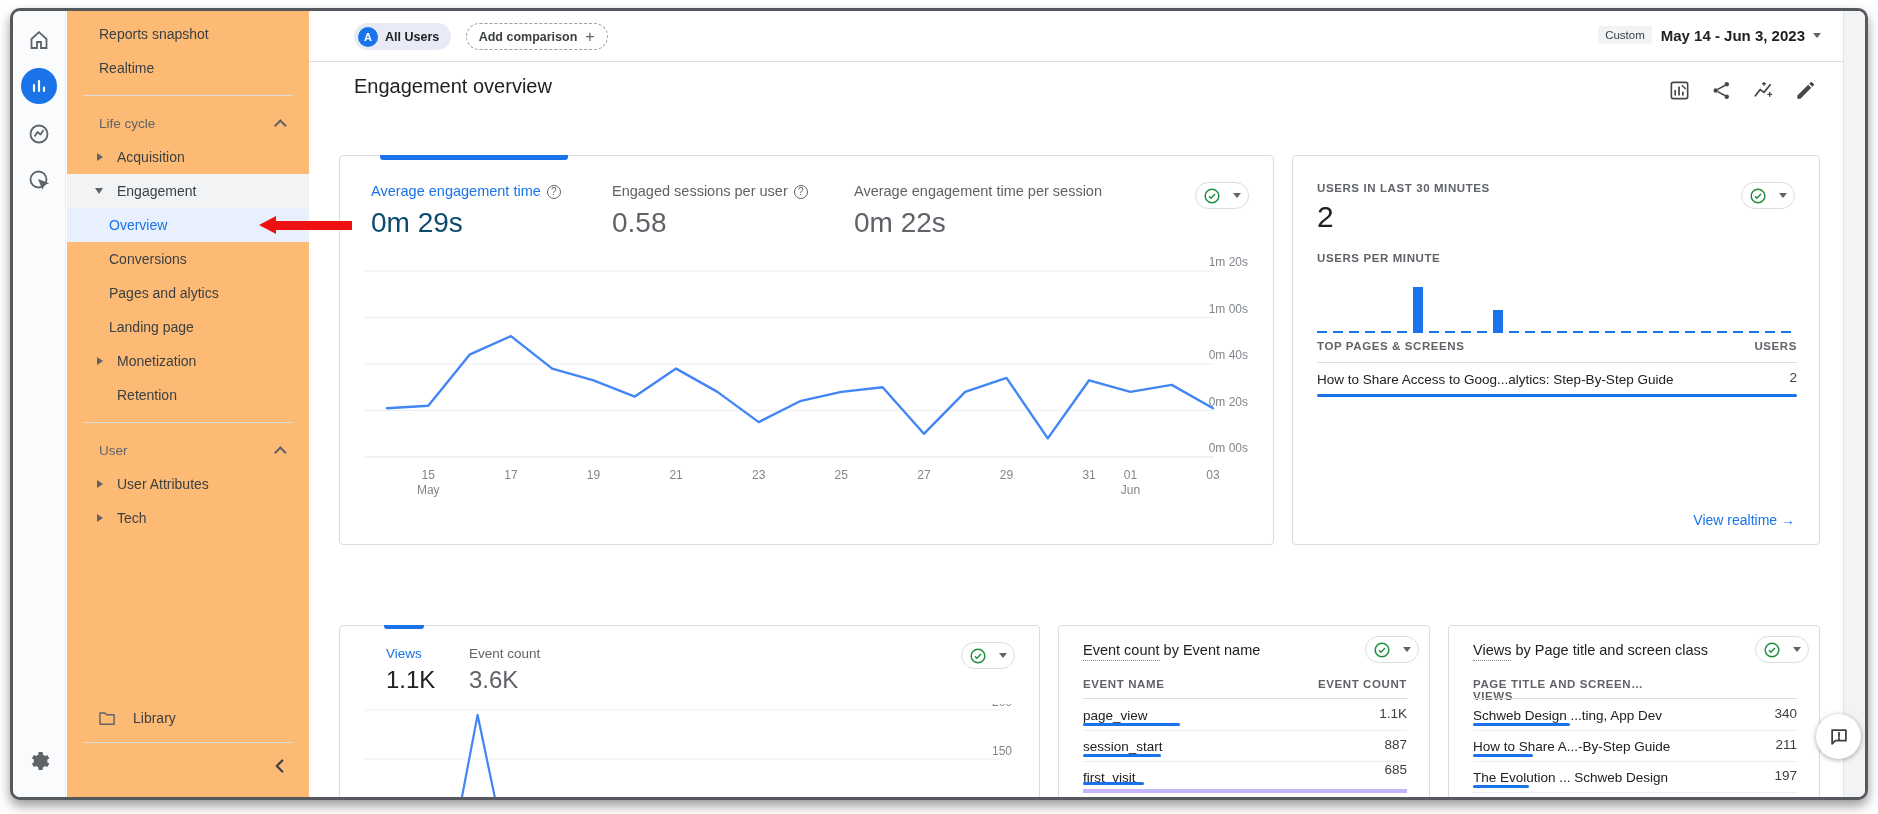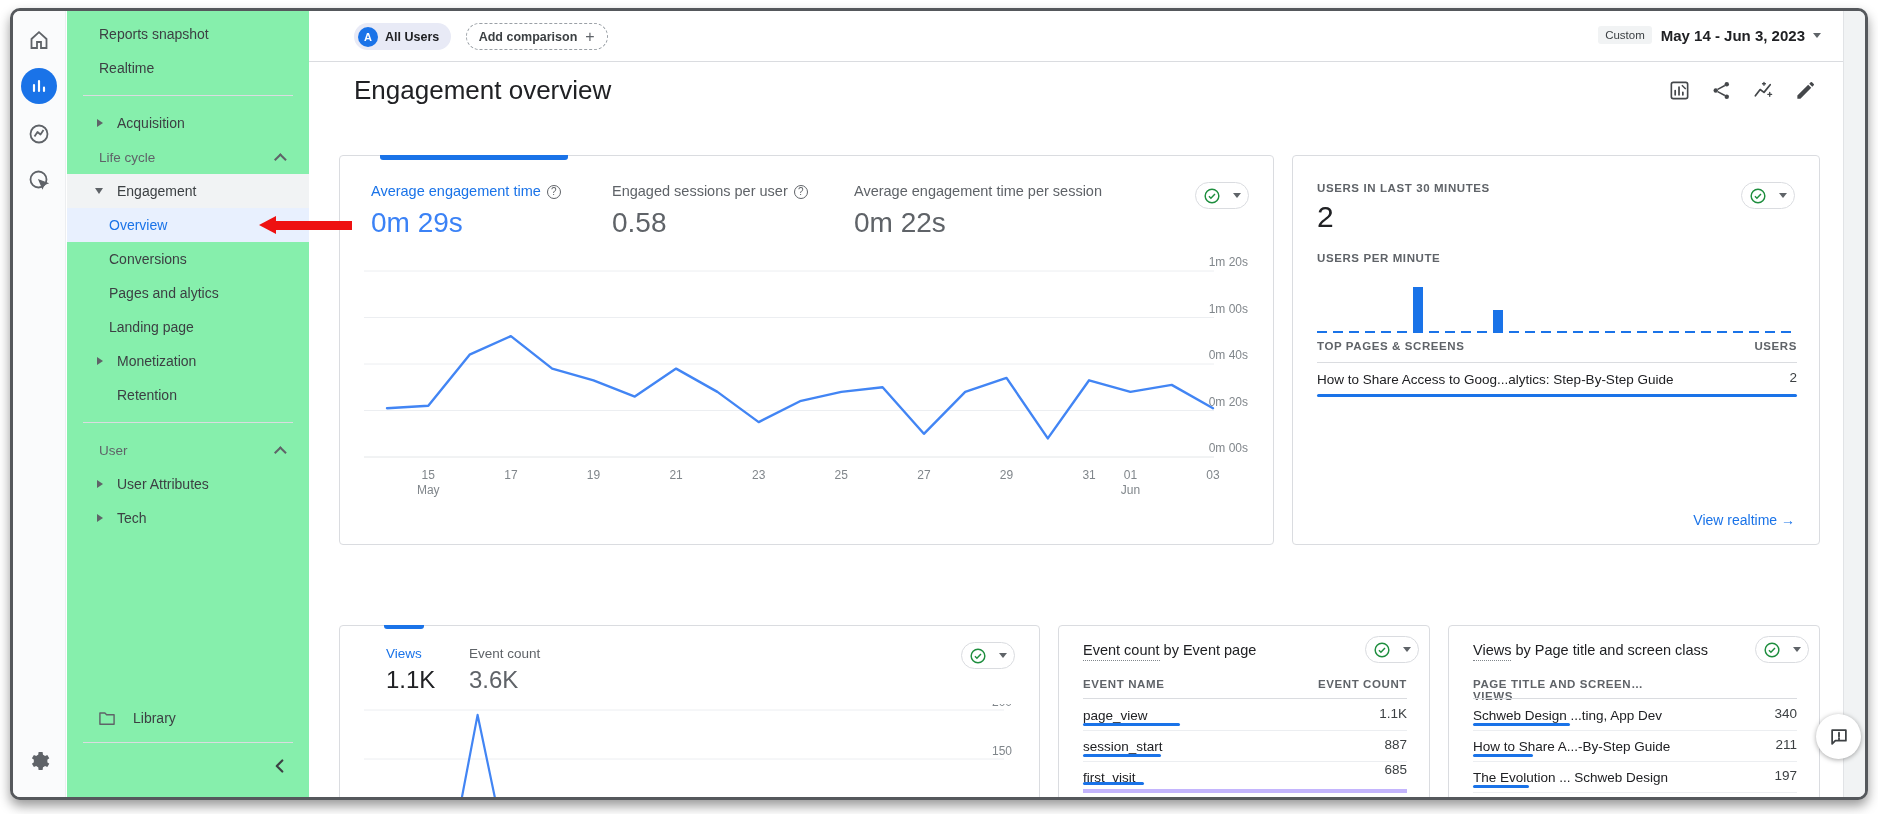--- a/index.html
+++ b/index.html
@@ -7,21 +7,21 @@
   .window { position:absolute; left:10px; top:8px; width:1858px; height:792px;
     border:3px solid #55585c; border-radius:10px; overflow:hidden; background:#fff;
     box-shadow:0 6px 12px rgba(0,0,0,.40); }
   
   .rail { position:absolute; left:0; top:0; bottom:0; width:53px; background:#fafbfc; border-right:1px solid #eceef0; }
   .rail-ic { position:absolute; left:50%; transform:translateX(-50%); width:26px; height:26px; color:#5f6368; display:flex; align-items:center; justify-content:center; cursor:pointer; }
   .rail-ic svg { width:24px; height:24px; }
   .rail-reports { width:36px; height:36px; background:#1a73e8; border-radius:50%; color:#fff; }
   .rail-reports svg { width:20px; height:20px; }
   
-  .sidebar { position:absolute; left:54px; top:0; bottom:0; width:242px; background:#86efac; padding-top:6px; }
+  .sidebar { position:absolute; left:54px; top:0; bottom:0; width:242px; background:#fdba74; padding-top:6px; }
   .sb-item { height:34px; display:flex; align-items:center; font-size:14px; color:#3c4043; cursor:pointer; position:relative; }
   .sb-item .lbl { white-space:nowrap; }
   .sb-top { padding-left:32px; }
   .sb-section { padding-left:32px; color:#5f6368; font-size:13.5px; }
   .sb-parent { padding-left:50px; }
   .sb-child { padding-left:42px;text-align:center; }
   .sb-hl { background:#f1f3f4; }
   .sb-sel { background:#e8f0fe; color:#1a73e8; }
   .sb-div { border-top:1px solid #dadce0; margin:10px 16px; }
   .tri-r { position:absolute; left:30px; width:0; height:0; border-left:6px solid #5f6368; border-top:4.5px solid transparent; border-bottom:4.5px solid transparent; }
@@ -40,34 +40,34 @@
   .pill { display:inline-flex; align-items:center; height:27px; border-radius:14px; padding:0 12px 0 4px; background:#e8eaf6; font-size:12.5px; font-weight:bold; color:#202124; cursor:pointer; }
   .pill .avatar { width:20px; height:20px; border-radius:50%; background:#1a73e8; color:#fff; font-size:11px; font-weight:bold; display:flex; align-items:center; justify-content:center; margin-right:7px; }
   .pill-add { display:inline-flex; align-items:center; height:27px; border-radius:14px; border:1px dashed #9aa0a6; padding:0 12px; font-size:12.5px; font-weight:bold; color:#3c4043; background:#fff; margin-left:10px; cursor:pointer; }
   .pill-add .plus { font-size:16px; font-weight:normal; margin-left:8px; color:#5f6368; }
   .topbar { position:absolute; left:0; right:0; top:0; height:51px; border-bottom:1px solid #dadce0; }
   .chips { position:absolute; left:45px; top:12px; }
   .daterow { position:absolute; right:22px; top:15px; display:flex; align-items:center; cursor:pointer; }
   .custom-chip { background:#f1f3f4; border-radius:3px; padding:3px 7px; font-size:11.5px; color:#3c4043; margin-right:9px; }
   .daterange { font-size:15px; font-weight:bold; color:#202124; }
   .caret { width:0; height:0; border-top:5px solid #5f6368; border-left:4.5px solid transparent; border-right:4.5px solid transparent; margin-left:8px; }
-  .page-title { position:absolute; left:45px; top:64px; font-size:26px; color:#202124; }
+  .page-title { position:absolute; left:45px; top:64px; font-size:20px; color:#202124; }
   .hdr-icons { position:absolute; right:26px; top:68px; display:flex; gap:19px; color:#44474a; }
   .hdr-icons .hic { width:23px; height:23px; cursor:pointer; }
   .hdr-icons svg { width:23px; height:23px; }
   
   .card { position:absolute; background:#fff; border:1px solid #dadce0; border-radius:4px; }
   .check-pill { position:absolute; display:flex; align-items:center; height:27px; width:54px; border:1px solid #dadce0; border-radius:14px; padding:0 7px; justify-content:space-between; background:#fff; cursor:pointer; }
   .check-pill svg { width:18px; height:18px; }
   .qmark { display:inline-flex; width:14px; height:14px; border:1px solid #5f6368; border-radius:50%; color:#5f6368; font-size:10px; align-items:center; justify-content:center; margin-left:6px; vertical-align:1px; }
   .tabbar { position:absolute; top:-1px; height:5px; background:#1a73e8; border-radius:0 0 3px 3px; }
   .metric .mlabel { font-size:14.5px; color:#5f6368; }
   .metric.sel .mlabel { color:#1a73e8; }
   .metric .mvalue { font-size:28px; color:#5f6368; margin-top:7px; }
-  .metric.sel .mvalue { color:#3b82f6; }
+  .metric.sel .mvalue { color:#0c4a6e; }
   .caps { font-size:11.5px; letter-spacing:.6px; color:#5f6368; font-weight:bold; }
   .bigval { font-size:30px; color:#202124; }
   .t-head { display:flex; justify-content:space-between; }
   .t-row { position:relative; }
   .t-row .t-name { font-size:13.5px; color:#202124; }
   .t-row .t-val { position:absolute; right:0; top:0; font-size:13.5px; color:#3c4043; }
   .t-bar { position:absolute; left:0; bottom:4px; height:3px; background:#1a73e8; border-radius:2px; }
   .link-blue { color:#1a73e8; font-size:14px; cursor:pointer; }
   .dotted-u { border-bottom:1.5px dotted #80868b; padding-bottom:2px; }
   .card-title { font-size:14.5px; color:#202124; }
@@ -115,27 +115,27 @@
   </div>
 
   <div class="sidebar">
     <div class="sb-item sb-top">
         <span class="lbl">Reports snapshot</span>
       </div>
     <div class="sb-item sb-top">
         <span class="lbl">Realtime</span>
       </div>
     <div class="sb-div"></div>
+    <div class="sb-item sb-section">
+        <span class="lbl">Life cycle</span>
+        <span class="chev-up"></span>
+      </div>
     <div class="sb-item sb-parent">
         <span class="tri-r"></span>
         <span class="lbl">Acquisition</span>
-      </div>
-    <div class="sb-item sb-section">
-        <span class="lbl">Life cycle</span>
-        <span class="chev-up"></span>
       </div>
     <div class="sb-item sb-parent sb-hl">
         <span class="tri-d"></span>
         <span class="lbl">Engagement</span>
       </div>
     <div class="sb-item sb-child sb-sel">
         <span class="lbl">Overview</span>
       </div>
     <div class="sb-item sb-child">
         <span class="lbl">Conversions</span>
@@ -359,21 +359,21 @@
           <line x1="0" y1="153" x2="640" y2="153" stroke="#eceef1" stroke-width="1"></line>
           <line x1="0" y1="202" x2="640" y2="202" stroke="#eceef1" stroke-width="1"></line>
           <text x="648" y="2" text-anchor="end" font-size="12" fill="#80868b">200</text>
           <text x="648" y="51" text-anchor="end" font-size="12" fill="#80868b">150</text>
           <polyline points="20.8,123.6 94.4,111.8 113.6,10.9 134.7,111.8 622.4,118.7" fill="none" stroke="#4285f4" stroke-width="2.2" stroke-linejoin="round"></polyline>
         </svg>
     </div>
 
     <div class="card" style="left:749px; top:614px; width:372px; height:300px;">
       <div class="card-title" style="position:absolute; left:24px; top:16px;">
-        <span class="dotted-u">Event count</span><span> by Event page</span>
+        <span class="dotted-u">Event count</span><span> by Event name</span>
       </div>
       <div class="check-pill" style="right:10px; top:10px;">
         <svg viewBox="0 0 20 20">
             <circle cx="10" cy="10" r="7.6" fill="none" stroke="#1e8e3e" stroke-width="1.6"></circle>
             <path d="M6.6 10.3l2.2 2.2 4.5-4.8" fill="none" stroke="#1e8e3e" stroke-width="1.6"></path>
           </svg>
         <span class="caret"></span>
       </div>
       <div class="t-head" style="position:absolute; left:24px; top:52px; width:324px;">
         <span class="caps">EVENT NAME</span>

